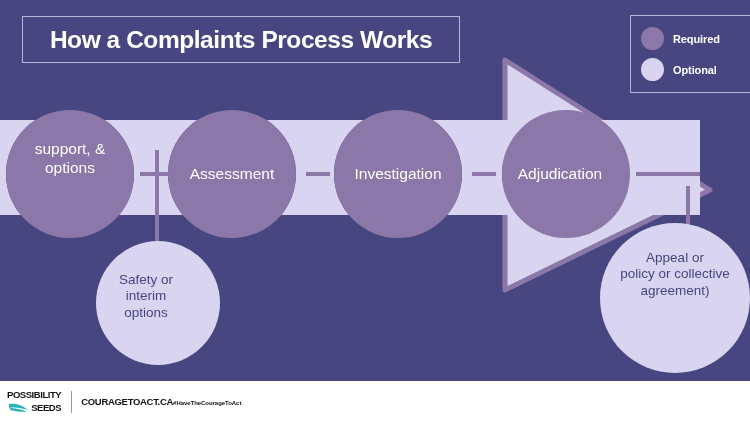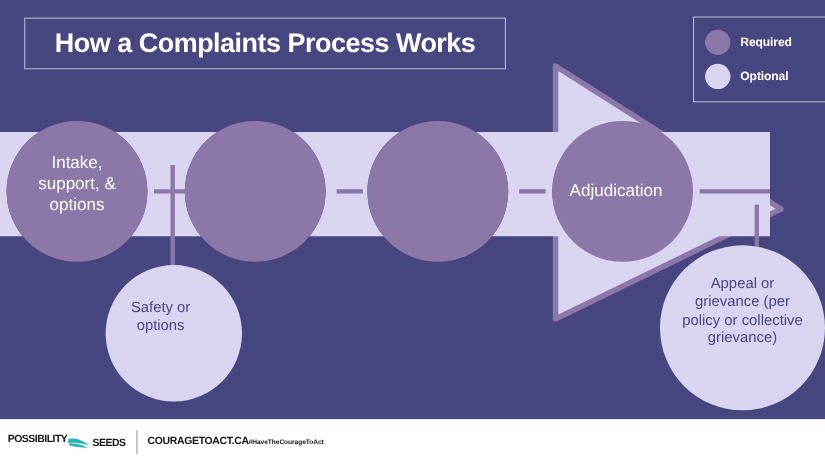--- a/index.html
+++ b/index.html
@@ -9,21 +9,21 @@
     background: #ffffff;
   }
   body {
     font-family: "Liberation Sans", sans-serif;
   }
   #canvas {
     position: relative;
     width: 750px;
     height: 422px;
     overflow: hidden;
-    background: #6d28d9;
+    background: #c2410c;
   }
   #stage {
     position: absolute;
     left: 0;
     top: 0;
     width: 750px;
     height: 381px;
     background: #474680;
     overflow: hidden;
   }
@@ -122,20 +122,22 @@
     display: flex;
     align-items: center;
   }
   #footer-inner {
     display: flex;
     align-items: center;
     margin-left: 7px;
   }
   #ps-logo {
     display: flex;
+    flex-direction: column;
+    align-items: flex-end;
     line-height: 1;
   }
   #ps-logo-top {
     font-size: 9.5px;
     font-weight: bold;
     letter-spacing: -0.45px;
     color: #131313;
     font-family: "Liberation Sans", sans-serif;
   }
   #ps-logo-bottomrow {
@@ -238,41 +240,46 @@
         <span class="legend-dot required"></span>
         <span class="legend-label">Required</span>
       </div>
       <div class="legend-row">
         <span class="legend-dot optional"></span>
         <span class="legend-label">Optional</span>
       </div>
     </div>
 
     <div class="node-label required" style="left:6px; top:140px; width:128px;">
-      <div>Intake,</div>
       <div>support, &amp;</div>
       <div>options</div>
     </div>
 
-
+    <div class="node-label required" style="left:168px; top:165px; width:128px;">
+      <div>Assessment</div>
+    </div>
+
+    <div class="node-label required" style="left:334px; top:165px; width:128px;">
+      <div>Investigation</div>
+    </div>
 
     <div class="node-label required" style="left:502px; top:165px; width:116px;">
       <div>Adjudication</div>
     </div>
 
     <div class="node-label optional" style="left:98px; top:272px; width:96px;">
       <div>Safety or</div>
+      <div>interim</div>
       <div>options</div>
     </div>
 
     <div class="node-label optional" style="left:603px; top:250px; width:144px;">
       <div>Appeal or</div>
-      <div>grievance (per</div>
       <div>policy or collective</div>
-      <div>grievance)</div>
+      <div>agreement)</div>
     </div>
 
   </div>
 
   <div id="footer">
     <div id="footer-inner">
 
       <div id="ps-logo">
         <div id="ps-logo-top">POSSIBILITY</div>
         <div id="ps-logo-bottomrow">

